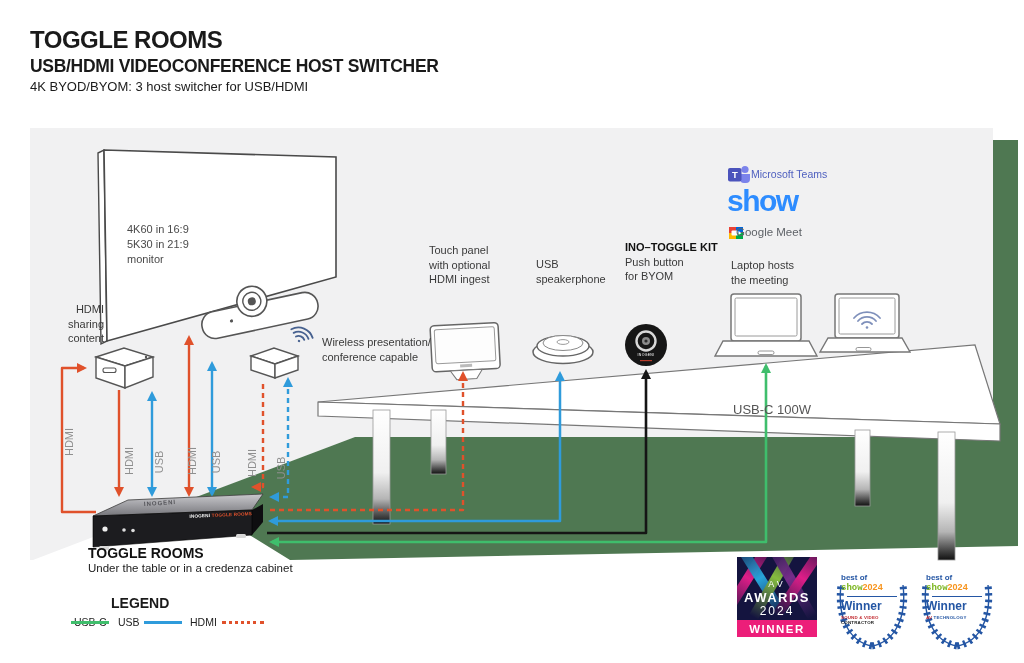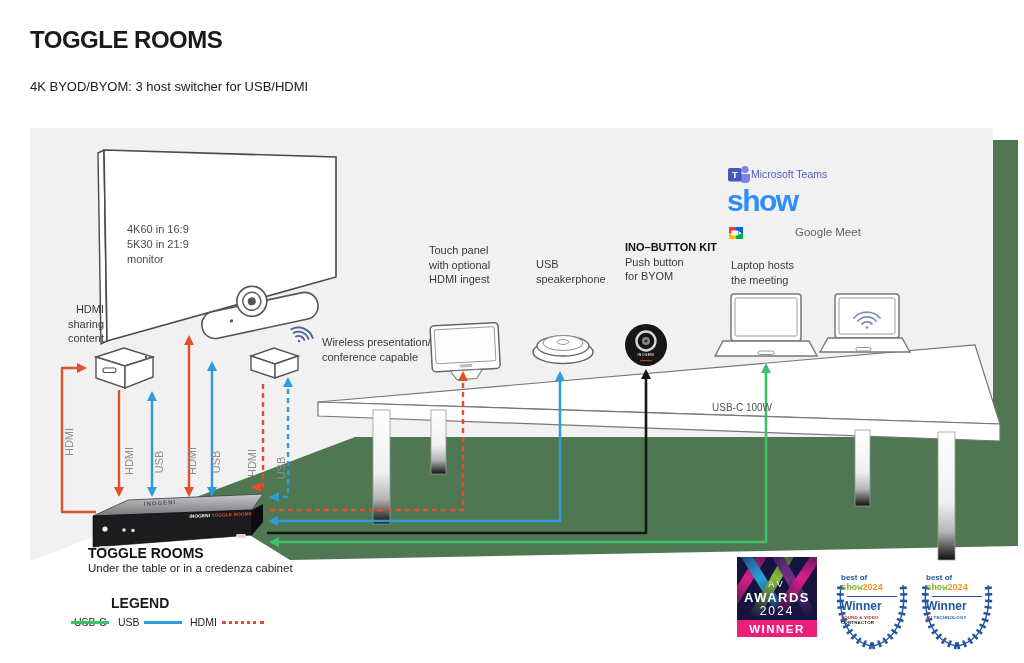--- a/index.html
+++ b/index.html
@@ -9,27 +9,27 @@
   .hdr-title{left:30px;top:26px;font-size:24px;font-weight:800;letter-spacing:-.5px;}
   .hdr-sub{left:30px;top:56px;font-size:17.5px;font-weight:800;letter-spacing:-.3px;}
   .hdr-tag{left:30px;top:79px;font-size:13px;font-weight:400;}
   .lbl{font-size:11px;line-height:14.5px;color:#3a3a3a;}
   .lbl-b{font-size:11px;line-height:14.5px;font-weight:700;color:#111;}
   .mon-lbl{left:127px;top:222px;font-size:11px;line-height:15px;color:#4a4a4a;}
   .vlabel{width:60px;height:14px;font-size:11px;color:#8f8f8f;text-align:center;
           transform:rotate(-90deg);transform-origin:center;}
   .teams-txt{left:751px;top:168px;font-size:10.5px;color:#4E5FBF;}
   .zoom-txt{left:727px;top:184px;font-size:30px;font-weight:700;letter-spacing:-1.5px;color:#2D8CFF;}
-  .meet-txt{left:795px;top:226px;font-size:11.5px;font-weight:500;color:#5f6368;text-align:right;}
+  .meet-txt{left:736px;top:226px;font-size:11.5px;font-weight:500;color:#5f6368;text-align:right;}
   .sw-name{left:88px;top:545px;font-size:14px;font-weight:800;color:#111;}
   .sw-cap{left:88px;top:562px;font-size:11.5px;color:#222;}
   .legend-t{left:111px;top:595px;font-size:14px;font-weight:800;}
   .leg-lbl{font-size:10.5px;color:#222;top:616px;}
   .leg-line{top:621px;height:0;}
-  .usbc-lbl{left:712px;top:402px;font-size:10px;color:#555;}
+  .usbc-lbl{left:733px;top:402px;font-size:13px;color:#555;}
   .sw-front-txt{left:168px;top:513px;width:84px;font-size:4.6px;font-weight:700;
                 transform:rotate(-2.5deg);text-align:right;color:#fff;letter-spacing:.2px;}
   .sw-front-txt .model{color:#E0512B;}
   .sw-top-txt{left:130px;top:500px;width:60px;font-size:6px;font-weight:700;color:#55555a;
               transform:rotate(-4deg);text-align:center;letter-spacing:1px;}
   .ino-txt{left:629px;top:353px;width:34px;text-align:center;font-size:3.5px;color:#fff;letter-spacing:.3px;}
   
   .av-badge{left:737px;top:557px;width:80px;height:80px;background:#14143f;overflow:hidden;}
   .av-badge .streak{position:absolute;width:10px;height:90px;top:-24px;opacity:.95;}
   .av-badge .txt{position:absolute;left:0;width:80px;text-align:center;color:#fff;}
@@ -212,20 +212,21 @@
       <rect x="0" y="3" width="7" height="6" fill="#E94235"></rect>
       <rect x="7" y="3" width="7" height="6" fill="#0066DA"></rect>
       <rect x="0" y="9" width="7" height="6" fill="#FFBA00"></rect>
       <rect x="7" y="9" width="7" height="6" fill="#00AC47"></rect>
       <rect x="2.5" y="6.5" width="6.5" height="5" rx="1" fill="#fff"></rect>
       <polygon points="9.5,7 12.5,9 9.5,11" fill="#fff"></polygon>
     </g>
   </svg>
 
   <div class="abs hdr-title">TOGGLE ROOMS</div>
+  <div class="abs hdr-sub">USB/HDMI VIDEOCONFERENCE HOST SWITCHER</div>
   <div class="abs hdr-tag">4K BYOD/BYOM: 3 host switcher for USB/HDMI</div>
 
   <div class="abs mon-lbl">
     <div>4K60 in 16:9</div>
       <div>5K30 in 21:9</div>
       <div>monitor</div>
   </div>
 
   <div class="abs lbl" style="left:52px;top:302px;width:52px;text-align:right;">
     <div>HDMI</div>
@@ -243,21 +244,21 @@
       <div>with optional</div>
       <div>HDMI ingest</div>
   </div>
 
   <div class="abs lbl" style="left:536px;top:257px;width:95px;">
     <div>USB</div>
       <div>speakerphone</div>
   </div>
 
   <div class="abs" style="left:625px;top:240px;width:100px;">
-    <div class="lbl-b">INO–BUTTON KIT</div>
+    <div class="lbl-b">INO–TOGGLE KIT</div>
     <div class="lbl">
         <div>Push button</div>
         <div>for BYOM</div>
       </div>
   </div>
 
   <div class="abs lbl" style="left:731px;top:258px;width:95px;">
     <div>Laptop hosts</div>
       <div>the meeting</div>
   </div>

